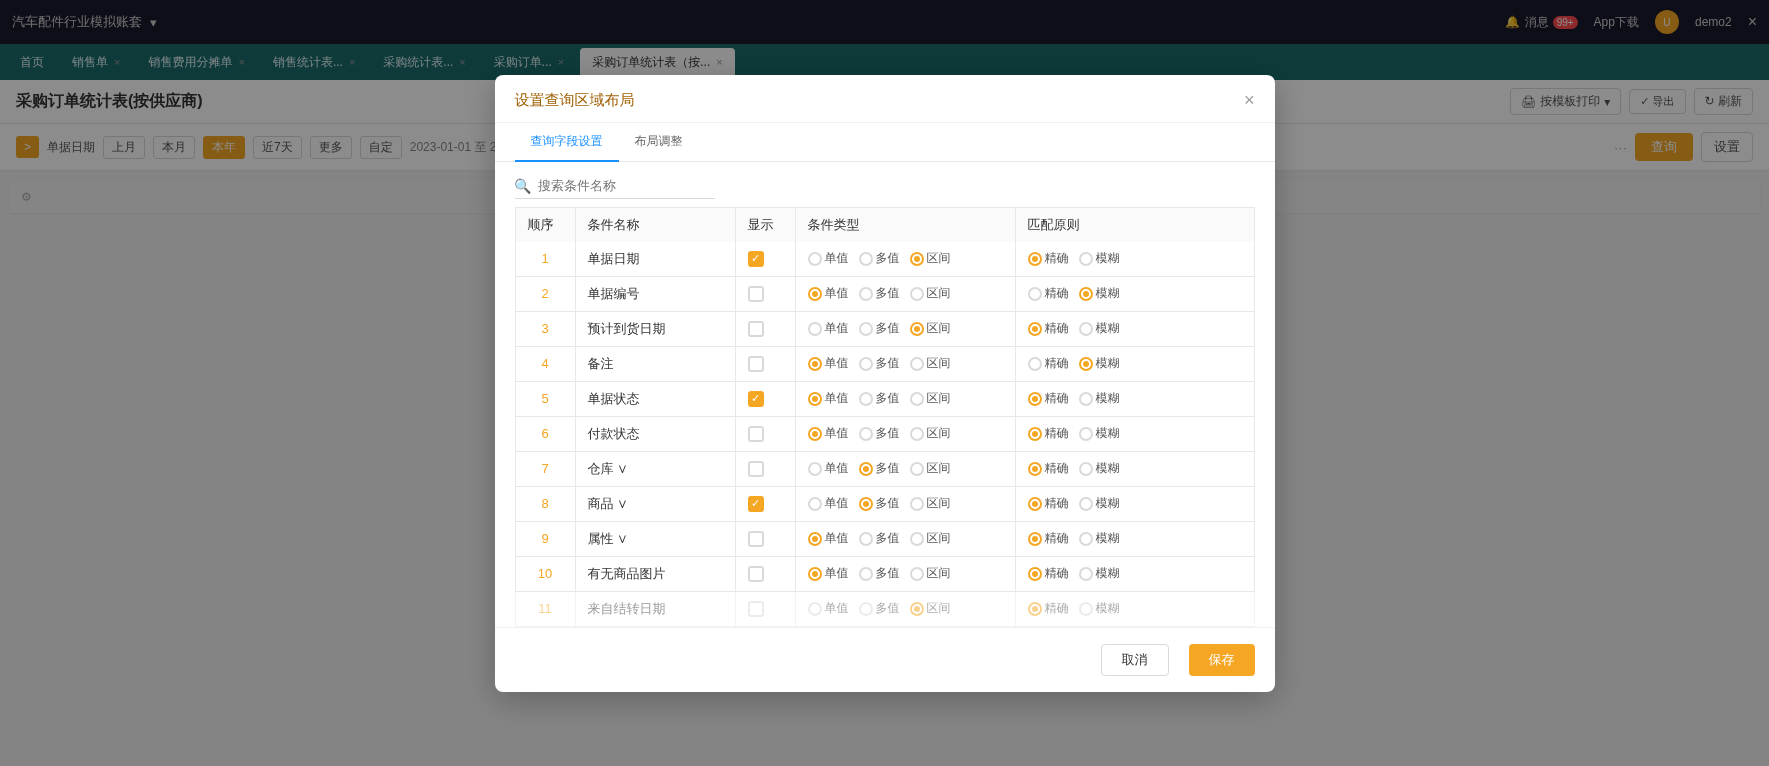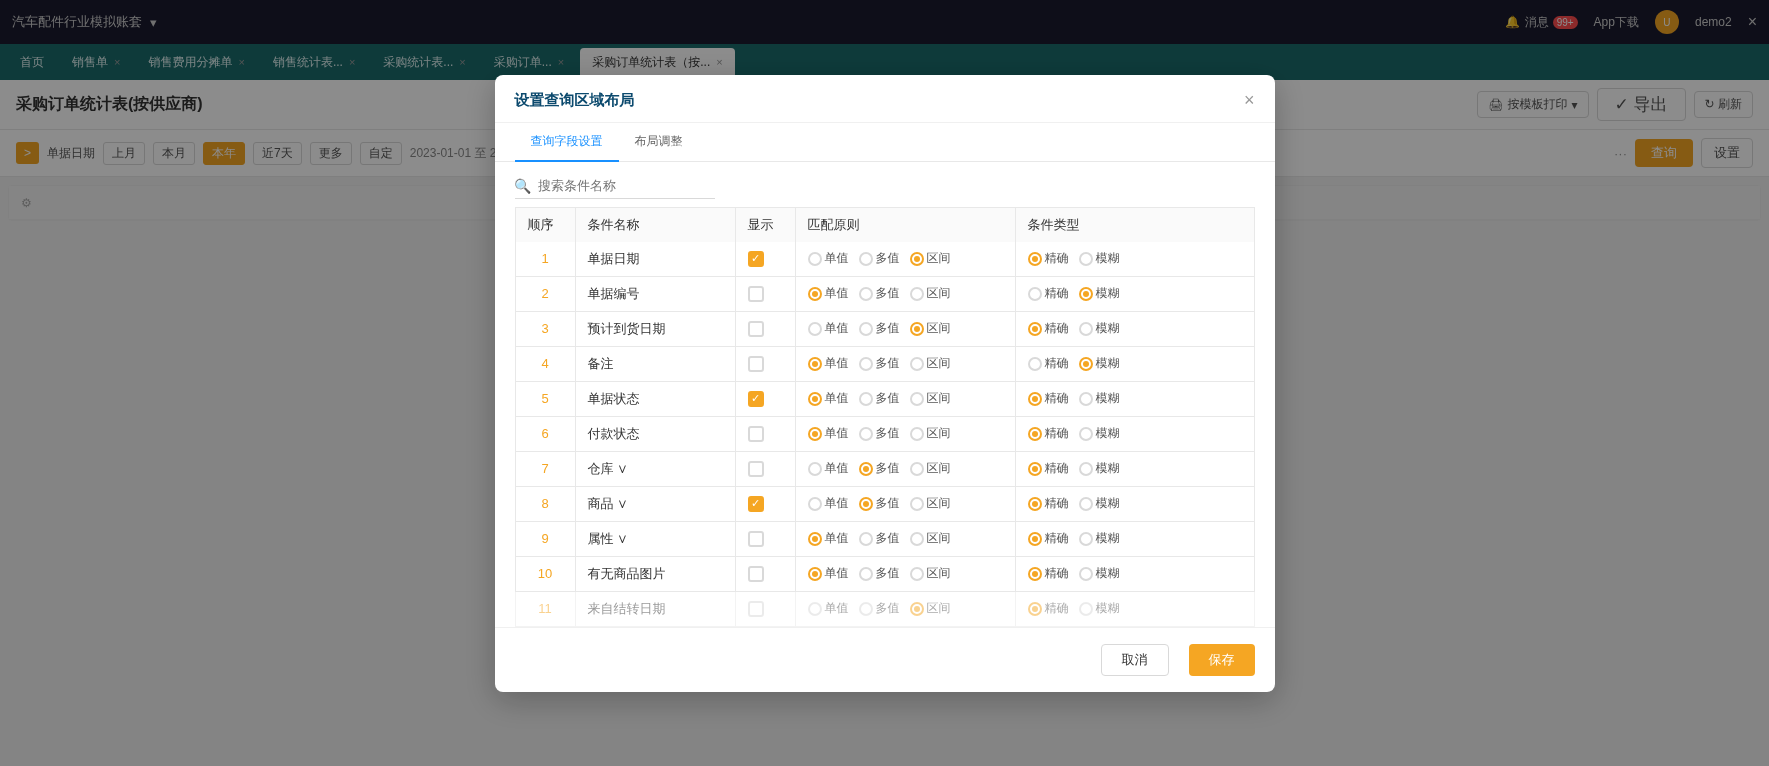--- a/index.html
+++ b/index.html
@@ -48,21 +48,21 @@
       background: white;
       padding: 8px 16px;
       border-bottom: 1px solid #e8e8e8;
       display: flex;
       align-items: center;
       justify-content: space-between;
     }
     .page-title { font-size: 16px; font-weight: bold; color: #333; }
     .page-actions { display: flex; align-items: center; gap: 8px; }
     .btn-print { border: 1px solid #d9d9d9; background: white; padding: 4px 10px; border-radius: 4px; cursor: pointer; font-size: 12px; color: #555; display: flex; align-items: center; gap: 4px; }
-    .btn-export { border: 1px solid #d9d9d9; background: white; padding: 4px 17px; border-radius: 4px; cursor: pointer; font-size: 17px; color: #555; }
+    .btn-export { border: 1px solid #d9d9d9; background: white; padding: 4px 10px; border-radius: 4px; cursor: pointer; font-size: 11px; color: #555; }
     .btn-refresh { border: 1px solid #d9d9d9; background: white; padding: 4px 10px; border-radius: 4px; cursor: pointer; font-size: 12px; color: #555; }
 
     
     .filter-bar {
       background: white;
       padding: 8px 16px;
       border-bottom: 1px solid #e8e8e8;
       display: flex;
       align-items: center;
       gap: 8px;
@@ -115,21 +115,21 @@
       display: flex;
       flex-direction: column;
     }
     .dialog-header {
       padding: 16px 20px 12px;
       border-bottom: 1px solid #f0f0f0;
       display: flex;
       align-items: center;
       justify-content: space-between;
     }
-    .dialog-title { font-size: 15px; font-weight: bold; color: #0c4a6e; }
+    .dialog-title { font-size: 15px; font-weight: normal; color: #a16207; }
     .dialog-close { cursor: pointer; color: #999; font-size: 18px; line-height: 1; }
 
     
     .dialog-tabs {
       display: flex;
       padding: 0 20px;
       border-bottom: 1px solid #e8e8e8;
       gap: 0;
     }
     .dialog-tab {
@@ -375,22 +375,22 @@
         <input type="text" placeholder="搜索条件名称" style="">
       </div>
     </div>
 
     <div class="dialog-table">
 
       <div class="dt-header">
         <div class="dt-header-cell">顺序</div>
         <div class="dt-header-cell">条件名称</div>
         <div class="dt-header-cell">显示</div>
+        <div class="dt-header-cell">条件类型</div>
         <div class="dt-header-cell">匹配原则</div>
-        <div class="dt-header-cell">条件类型</div>
       </div>
 
       <div class="dt-row">
         <div class="dt-cell order-num">1</div>
         <div class="dt-cell">单据日期</div>
         <div class="dt-cell">
           <div class="cb checked">✓</div>
         </div>
         <div class="dt-cell">
           <div class="radio-group">

